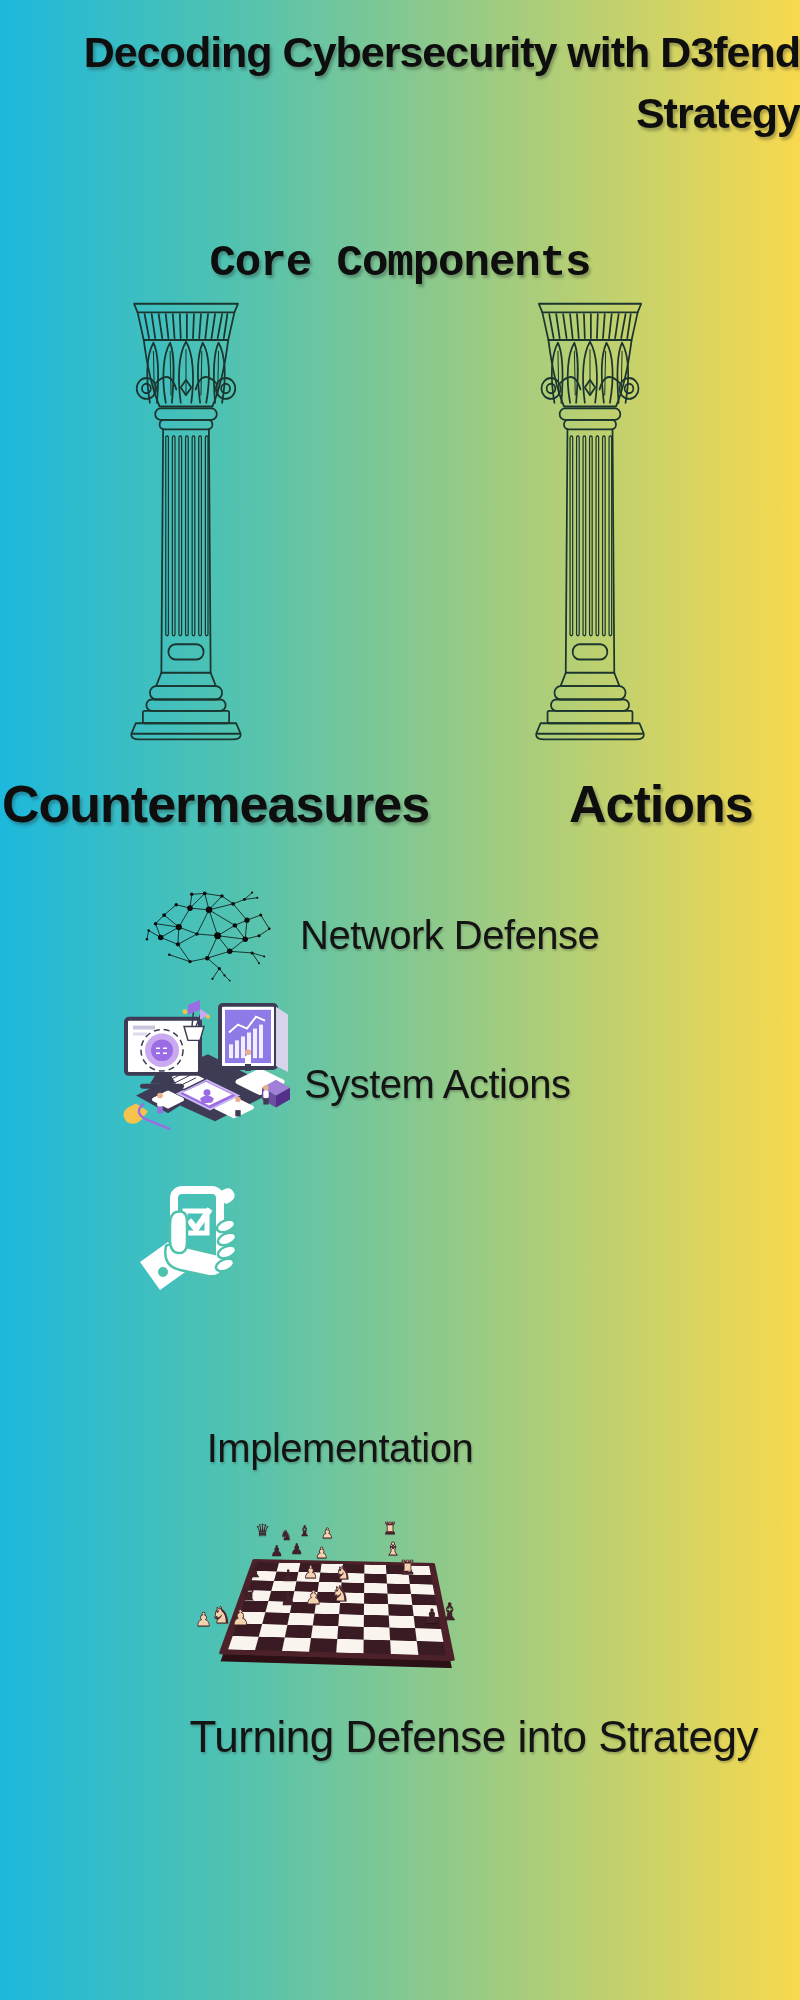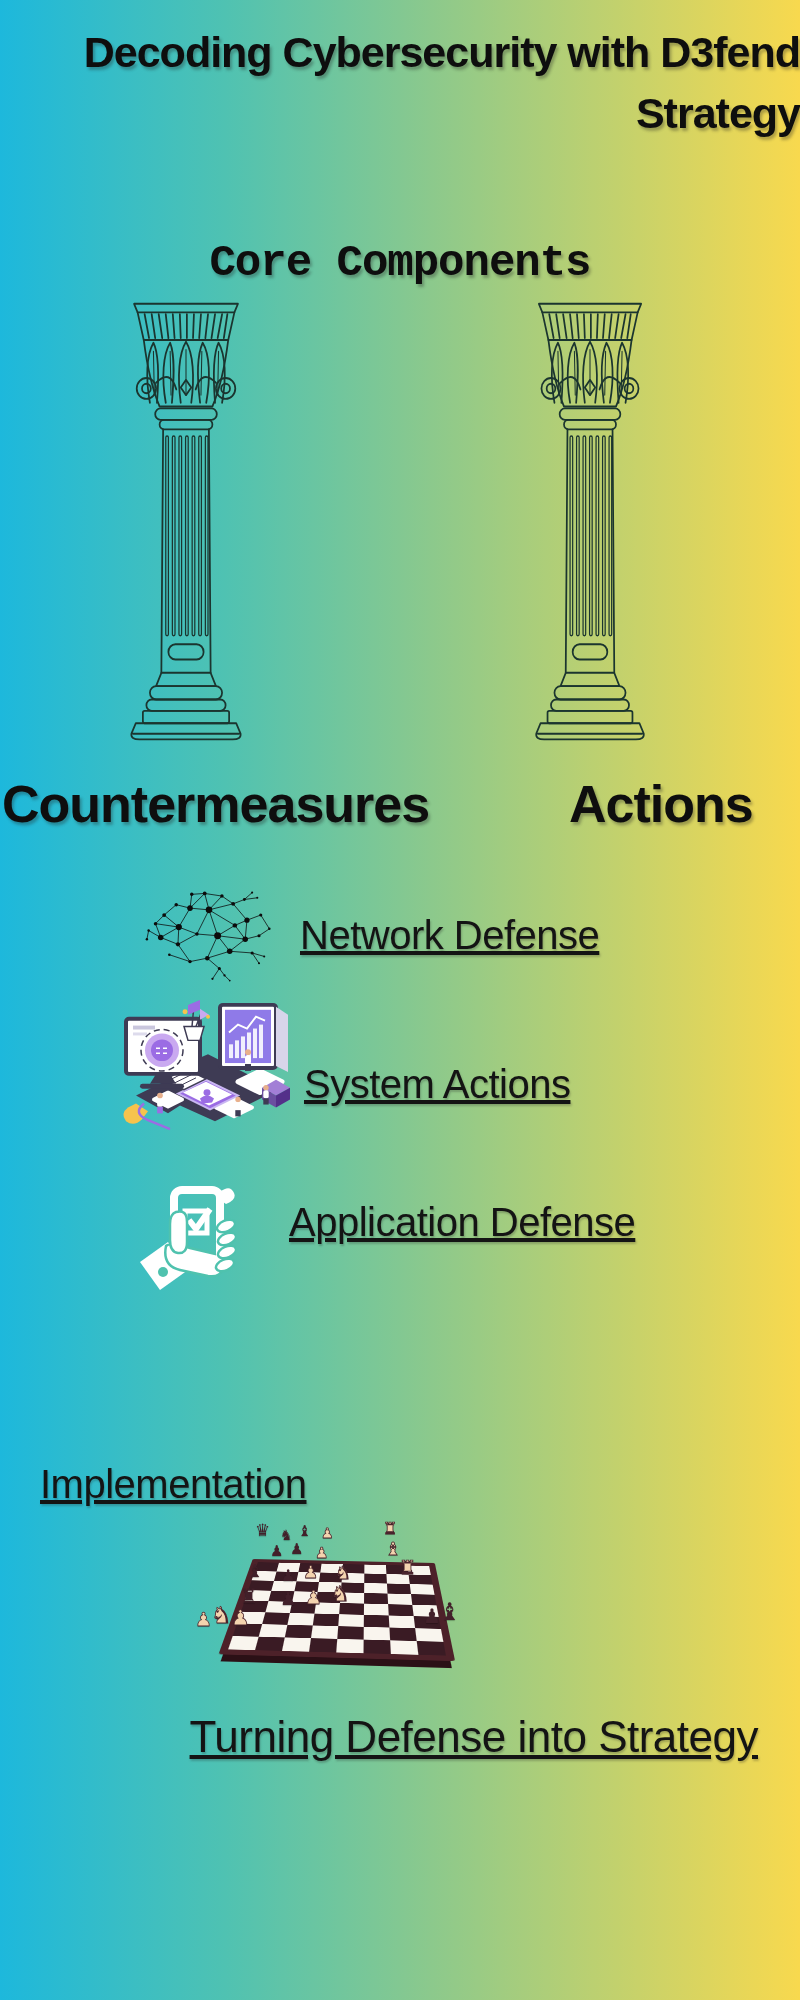--- a/index.html
+++ b/index.html
@@ -11,23 +11,23 @@
   .abs{position:absolute;}
   .heading{
     font-weight:bold;letter-spacing:-1px;color:#0e0e0e;
     text-shadow:2px 3px 3px rgba(30,30,30,.32);white-space:nowrap;
   }
   .title-block{top:22px;left:0;width:100%;text-align:right;font-size:43px;line-height:1.42;}
   .core-heading{top:238px;left:0;width:100%;text-align:center;font-size:44px;font-family:Liberation Mono, monospace;}
   .pillar-label{font-size:52px;top:774px;}
   .item-label{
     font-size:40px;font-weight:400;letter-spacing:-0.5px;color:#141414;
-    text-shadow:1px 2px 2px rgba(30,30,30,.25);white-space:nowrap;text-decoration:underline;
-  }
-  .impl-heading{top:1462px;left:40px;width:600px;}
+    text-shadow:1px 2px 2px rgba(30,30,30,.25);white-space:nowrap;
+  }
+  .impl-heading{top:1426px;left:40px;width:600px;text-align:center;}
   .caption{top:1712px;left:158px;width:600px;text-align:right;font-size:44px;}
   .pillar svg{display:block;}
 
   
   .chess-area{top:1516px;left:185px;width:290px;height:150px;}
   .board{
     position:absolute;left:52px;top:4px;width:192px;height:152px;
     border:7px solid #4d2129;border-radius:3px;
     background:repeating-conic-gradient(#f9f5ee 0% 25%,#3a1b24 0% 50%);
     background-size:25% 25%;
@@ -239,21 +239,20 @@
       <path d="M53,36 l7,9 14,-20" stroke="#ffffff" stroke-width="6" fill="none"></path>
       <path d="M40,28 q11,-3 11,10 v20 q0,12 -9,11 q-8,-1 -8,-13 v-16 q0,-10 6,-12 z" fill="#ffffff" stroke="#4fc2ae" stroke-width="2.5"></path>
       <g fill="#ffffff" stroke="#4fc2ae" stroke-width="2.5">
         <ellipse cx="90" cy="42" rx="9.5" ry="5.5" transform="rotate(-22 90 42)"></ellipse>
         <ellipse cx="91" cy="55" rx="9.5" ry="5.5" transform="rotate(-22 91 55)"></ellipse>
         <ellipse cx="91" cy="68" rx="9.5" ry="5.5" transform="rotate(-22 91 68)"></ellipse>
         <ellipse cx="89" cy="81" rx="9.5" ry="5.5" transform="rotate(-22 89 81)"></ellipse>
       </g>
     </svg>
   </div>
-  <div class="abs item-label" style="left:289px;top:1200px;">Application Defense</div>
 
   <div class="abs item-label impl-heading">Implementation</div>
 
   <div class="abs chess-area">
     <div class="board"></div>
     <div class="abs" style="left:0;top:0;width:100%;height:100%;">
         <span class="piece dark" style="left: 70px; top: 6px; font-size: 17px;">♛</span>
         <span class="piece dark" style="left: 95px; top: 12px; font-size: 14px;">♞</span>
         <span class="piece dark" style="left: 113px; top: 8px; font-size: 15px;">♝</span>
         <span class="piece light" style="left: 136px; top: 10px; font-size: 14px;">♟</span>

